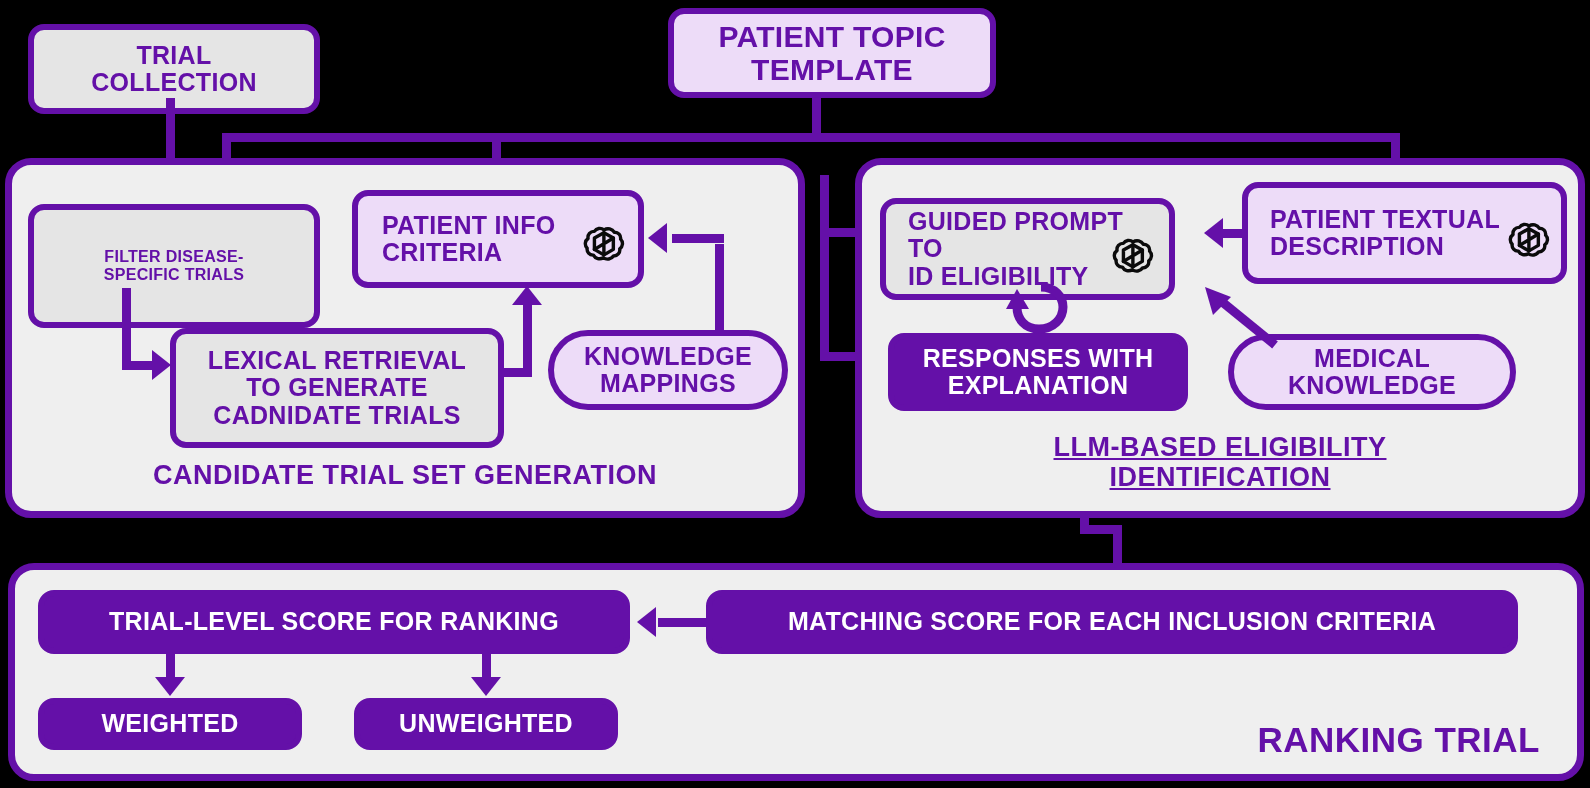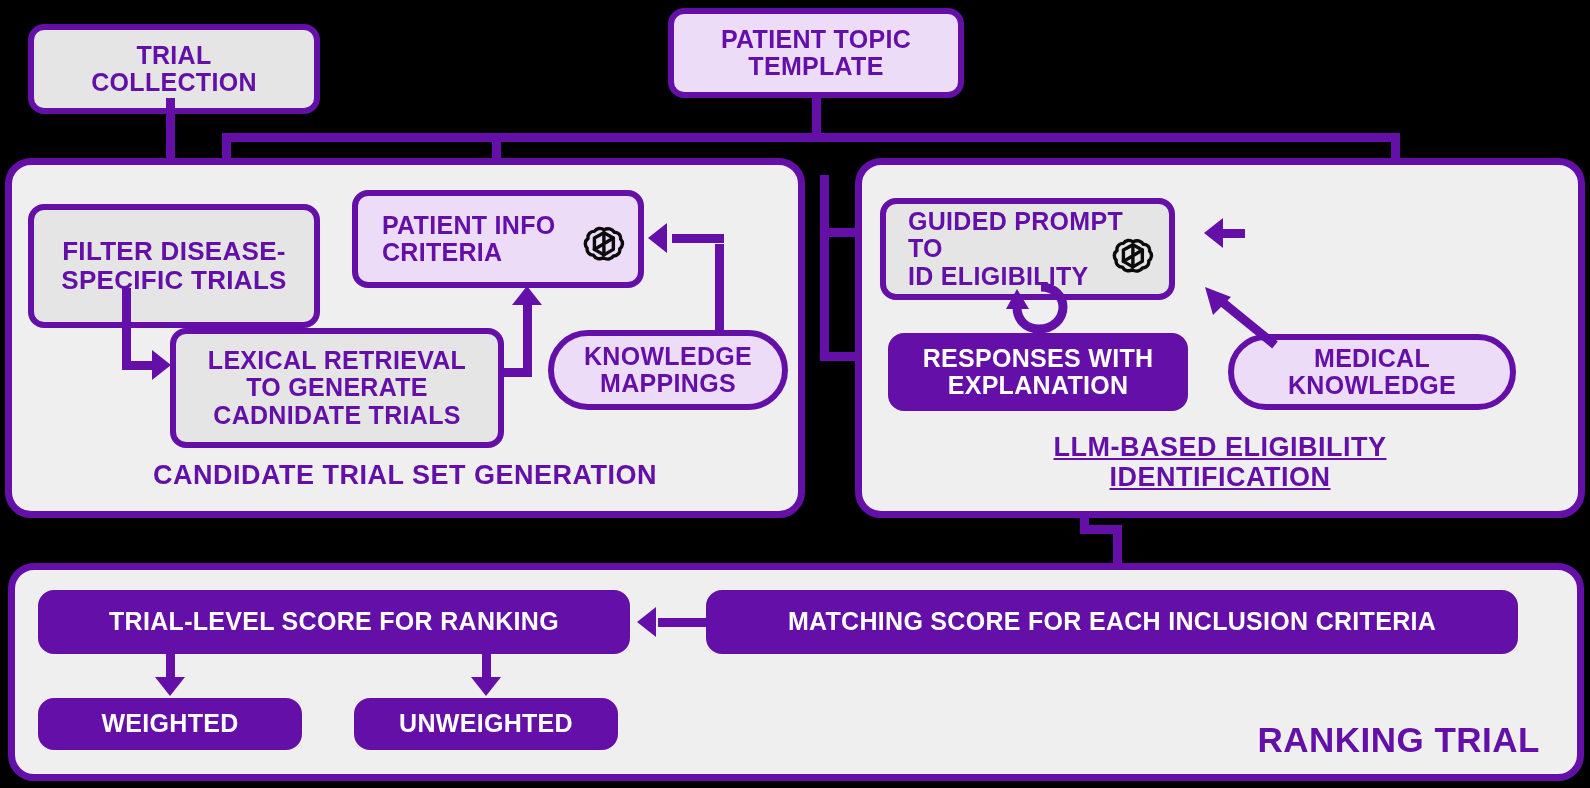--- a/index.html
+++ b/index.html
@@ -36,21 +36,21 @@
 
 <div id="stage">
 
   <div class="node n-white" style="left:28px;top:8px;width:292px;height:90px;font-size:25px;">
     <span class="n-lbl">
       <span>TRIAL</span><br>
       <span>COLLECTION</span>
     </span>
   </div>
 
-  <div class="node n-lav" style="left:668px;top:8px;width:296px;height:90px;font-size:25px;">
+  <div class="node n-lav" style="left:668px;top:8px;width:328px;height:90px;font-size:30px;">
     <span class="n-lbl">
       <span>PATIENT TOPIC</span><br>
       <span>TEMPLATE</span>
     </span>
   </div>
 
   <div class="ln" style="left:166px;top:98px;width:9px;height:68px;"></div>
   <div class="arw arw-down" style="left:155px;top:162px;"></div>
 
   <div class="ln" style="left:812px;top:98px;width:9px;height:35px;"></div>
@@ -63,21 +63,21 @@
   <div class="ln" style="left:492px;top:133px;width:9px;height:32px;"></div>
   <div class="arw arw-down" style="left:481px;top:161px;"></div>
 
   <div class="ln" style="left:1391px;top:133px;width:9px;height:32px;"></div>
   <div class="arw arw-down" style="left:1380px;top:161px;"></div>
 
   <div class="panel" style="left:5px;top:158px;width:800px;height:360px;"></div>
 
   <div class="panel-title" style="left:5px;top:460px;width:800px;font-size:27px;">CANDIDATE TRIAL SET GENERATION</div>
 
-  <div class="node n-white" style="left:28px;top:188px;width:292px;height:124px;font-size:26px;">
+  <div class="node n-white" style="left:28px;top:188px;width:292px;height:124px;font-size:16px;">
     <span class="n-lbl">
       <span>FILTER DISEASE-</span><br>
       <span>SPECIFIC TRIALS</span>
     </span>
   </div>
 
   <div class="node n-lav" style="left:352px;top:190px;width:292px;height:98px;font-size:25px;justify-content:flex-start;padding-left:14px;">
     <span class="n-lbl" style="text-align:left;">
       <span>PATIENT INFO</span><br>
       <span>CRITERIA</span>
@@ -146,20 +146,37 @@
              C37.6 18.1 37.3 22.3 34.3 24.4 C34.9 27.9 32.2 31.1 28.6 30.9
              C26.6 33.9 22.4 34.7 19.4 32.5 C16.2 34.4 12.1 33.3 10.4 30.1
              C6.9 30.3 4.1 27.3 4.7 23.8 C2.2 21.3 2.5 17.1 5.5 15
              C4.9 11.5 7.6 8.3 11.2 8.5 C13.2 5.6 17 4.9 20 7.2 Z"></path>
         <path fill="none" stroke="#0B0B0B" stroke-width="3.1" stroke-linejoin="round" stroke-linecap="round" d="M11.3 14.6 L19.9 9.7 L28.5 14.6 L28.5 24.9 L19.9 29.9 L11.3 24.9 Z"></path>
         <path fill="none" stroke="#0B0B0B" stroke-width="3.1" stroke-linecap="round" d="M19.9 9.7 L19.9 19.8 L11.3 24.9 M28.5 14.6 L19.9 19.8 L19.9 29.9"></path>
       </svg>
     </span>
   </div>
 
+  <div class="node n-lav" style="left:1242px;top:182px;width:325px;height:102px;font-size:25px;justify-content:flex-start;padding-left:12px;">
+    <span class="n-lbl" style="text-align:left;">
+      <span>PATIENT TEXTUAL</span><br>
+      <span>DESCRIPTION</span>
+    </span>
+    <span class="oai" style="right:10px;top:30px;">
+      <svg viewBox="0 0 40 40" width="44" height="44">
+        <path fill="none" stroke="#0B0B0B" stroke-width="3.1" stroke-linejoin="round" stroke-linecap="round" d="M20 7.2 C23.4 5.1 27.5 6.2 29.3 9.3 C32.9 9.1 35.6 12.1 35.1 15.6
+             C37.6 18.1 37.3 22.3 34.3 24.4 C34.9 27.9 32.2 31.1 28.6 30.9
+             C26.6 33.9 22.4 34.7 19.4 32.5 C16.2 34.4 12.1 33.3 10.4 30.1
+             C6.9 30.3 4.1 27.3 4.7 23.8 C2.2 21.3 2.5 17.1 5.5 15
+             C4.9 11.5 7.6 8.3 11.2 8.5 C13.2 5.6 17 4.9 20 7.2 Z"></path>
+        <path fill="none" stroke="#0B0B0B" stroke-width="3.1" stroke-linejoin="round" stroke-linecap="round" d="M11.3 14.6 L19.9 9.7 L28.5 14.6 L28.5 24.9 L19.9 29.9 L11.3 24.9 Z"></path>
+        <path fill="none" stroke="#0B0B0B" stroke-width="3.1" stroke-linecap="round" d="M19.9 9.7 L19.9 19.8 L11.3 24.9 M28.5 14.6 L19.9 19.8 L19.9 29.9"></path>
+      </svg>
+    </span>
+  </div>
 
   <div class="ln" style="left:1223px;top:229px;width:22px;height:9px;"></div>
   <div class="arw arw-left" style="left:1204px;top:218px;"></div>
 
   <div class="node n-solid" style="left:888px;top:333px;width:300px;height:78px;font-size:25px;">
     <span class="n-lbl">
       <span>RESPONSES WITH</span><br>
       <span>EXPLANATION</span>
     </span>
   </div>

